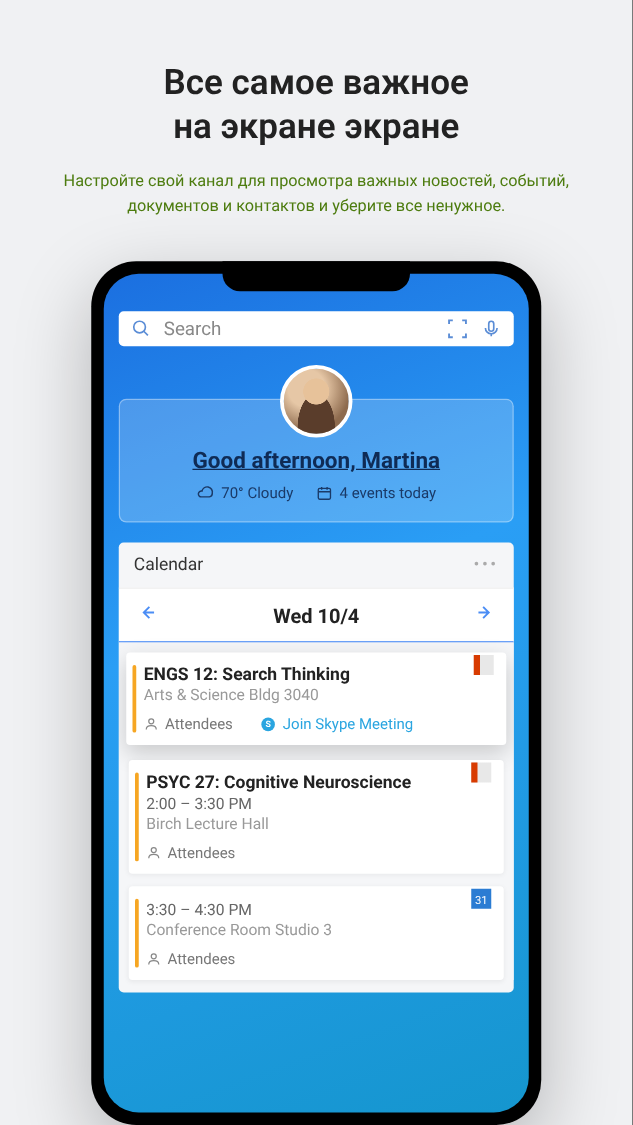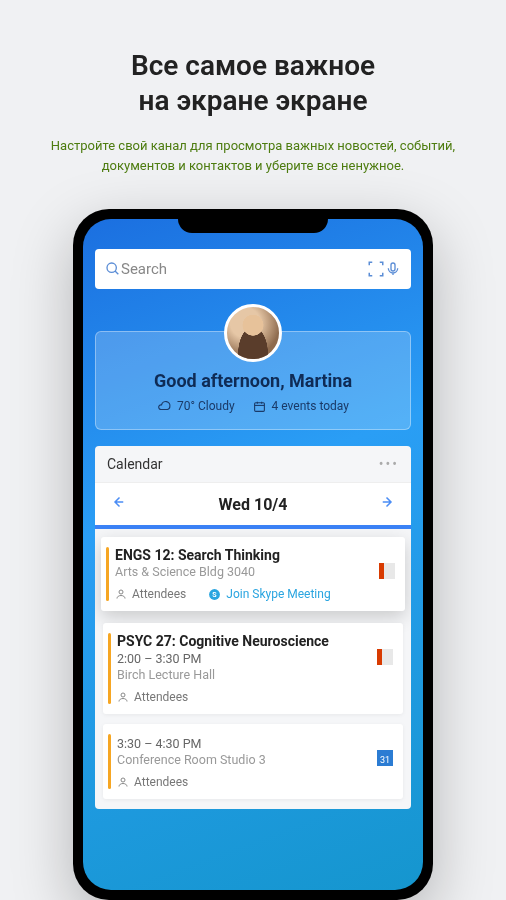--- a/index.html
+++ b/index.html
@@ -60,24 +60,25 @@
   width: 100%;
   height: 100%;
   background: linear-gradient(160deg,#1b6fe0 0%, #2a9ef5 40%, #1596ce 100%);
   border-radius: 28px;
   overflow: hidden;
   padding: 30px 12px 0;
 }
 .searchbar {
   background: #fff;
   border-radius: 4px;
-  height: 40px;
+  height: 28px;
   display: flex;
   align-items: center;
   padding: 0 10px;
+  gap: 10px;
 }
 .search-icon svg, .mic-icon svg, .scan-icon svg { display:block; }
 .search-text {
   flex: 1;
   color: #888;
   font-size: 15px;
 }
 .hero-card {
   margin-top: 14px;
   background: rgba(255,255,255,.2);
@@ -103,20 +104,21 @@
   inset:0;
   background:
     radial-gradient(circle at 50% 35%, #e7c29a 0 24%, transparent 25%),
     radial-gradient(ellipse at 50% 90%, #5a3d2b 0 40%, transparent 41%);
 }
 .greeting {
   font-size: 18px;
   font-weight: 700;
   color: #0f2b55;
   margin-top: 2px;
+  text-decoration: underline;
 }
 .meta-row {
   display: flex;
   justify-content: center;
   gap: 18px;
   margin-top: 8px;
   font-size: 12px;
   color: #1a3a68;
 }
 .meta-item { display:flex; align-items:center; gap:6px; }
@@ -136,21 +138,21 @@
   color: #333;
 }
 .cal-dots { color:#aaa; letter-spacing:2px; cursor:pointer; }
 .date-nav {
   background: #fff;
   display: flex;
   align-items: center;
   justify-content: space-between;
   padding: 10px 14px;
   border-top: 1px solid #eee;
-  border-bottom: 4px solid #3b82f6;
+  border-bottom: 1px solid #3b82f6;
 }
 .date-label { font-weight:700; font-size:16px; color:#222; }
 .arrow { color:#4b8df5; cursor:pointer; }
 
 .events {
   background: #f5f6f8;
   padding: 8px 8px 0;
 }
 .event {
   background: #fff;
@@ -176,21 +178,21 @@
 .ev-time { font-size:12.5px; color:#666; margin-top:2px; }
 .ev-loc { font-size:12.5px; color:#999; margin-top:1px; }
 .ev-actions {
   display:flex; gap:22px; align-items:center;
   margin-top:8px;
   font-size:12px;
 }
 .attendees { color:#777; display:flex; align-items:center; gap:5px; }
 .skype { color:#2aa5e0; display:flex; align-items:center; gap:5px; }
 .badge {
-  position:absolute; right:10px; top:26px;
+  position:absolute; right:10px; top:2px;
   width:16px; height:16px;
 }
 .badge-office {
   background:
     linear-gradient(#d83b01,#d83b01) left/5px 100% no-repeat,
     linear-gradient(#e8e8e8,#e8e8e8);
 }
 .badge-cal {
   background: #2b7cd3;
   color:#fff;

